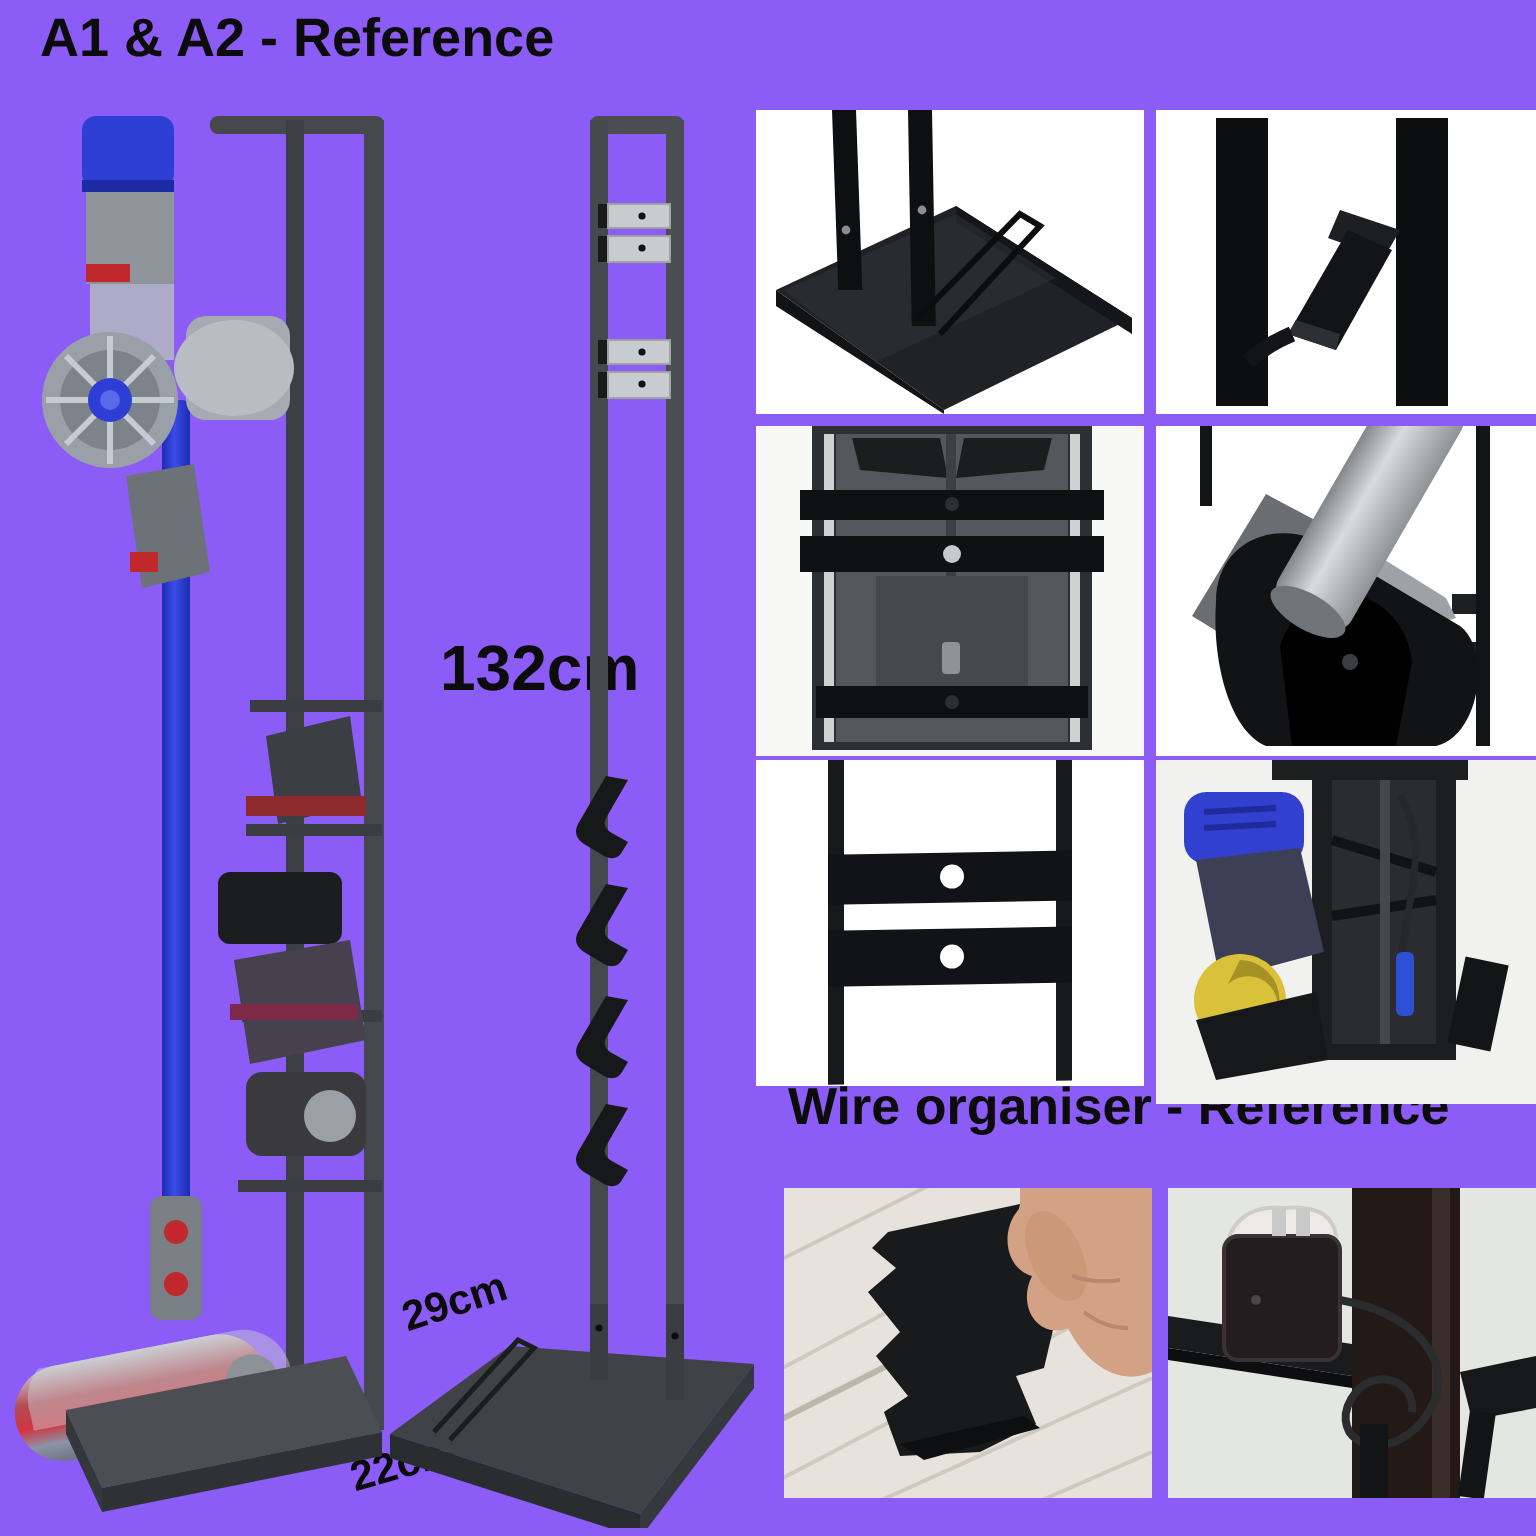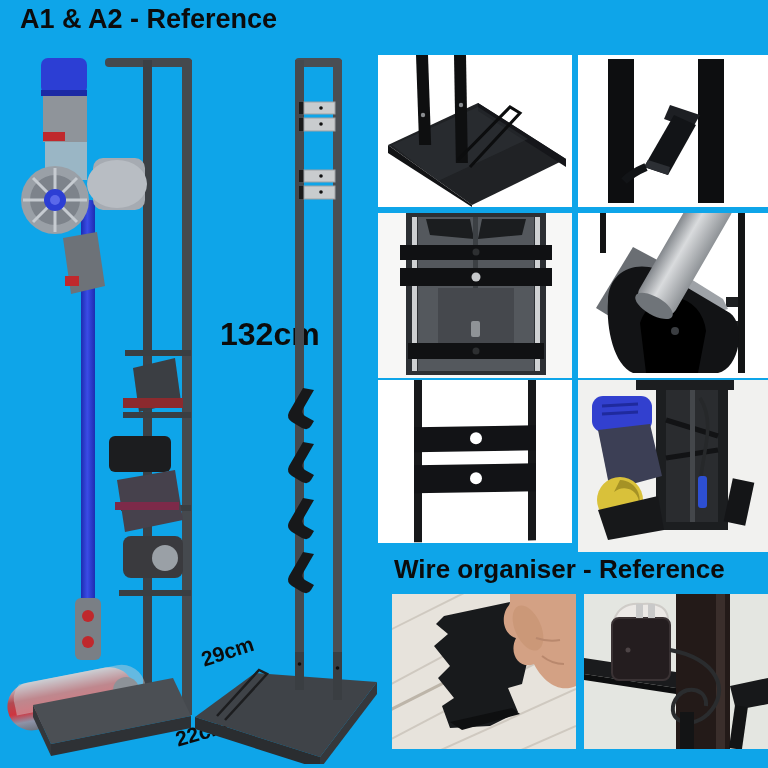--- a/index.html
+++ b/index.html
@@ -1,24 +1,24 @@
 <!DOCTYPE html>
 <html><head>
 <meta charset="utf-8">
 <style>
   html,body{margin:0;padding:0;background:#fff;}
   #canvas{
-    position:relative;width:768px;height:768px;background:#0ea5e9;
+    position:relative;width:768px;height:768px;background:#8b5cf6;
     font-family:"Liberation Sans", sans-serif;overflow:hidden;
   }
   .title{
     position:absolute;font-weight:bold;color:#0c0c0c;letter-spacing:0px;white-space:nowrap;
   }
   #main-title{left:20px;top:4px;font-size:27px;}
-  #wire-title{left:394px;top:554px;font-size:26px;}
+  #wire-title{left:394px;top:538px;font-size:26px;}
   .measure{
     position:absolute;font-weight:bold;color:#0c0c0c;white-space:nowrap;
   }
   #label-height{left:220px;top:316px;font-size:32px;}
   #label-depth{left:202px;top:648px;font-size:21px;transform:rotate(-18deg);transform-origin:left center;}
   #label-width{left:176px;top:728px;font-size:21px;transform:rotate(-16deg);transform-origin:left center;}
   .photo{position:absolute;overflow:hidden;}
   .photo svg{display:block;}
 </style>
 </head>

